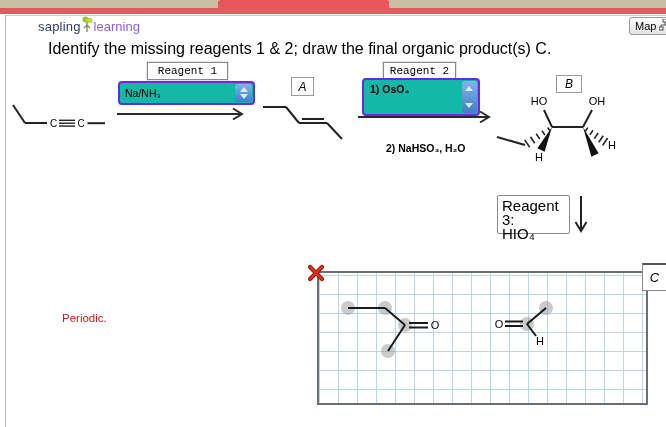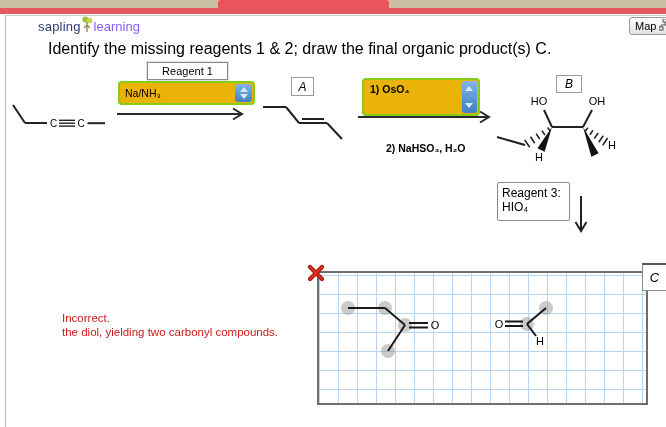--- a/index.html
+++ b/index.html
@@ -21,25 +21,25 @@
   .treeicon{margin:0 1px;display:inline-block;}
 
   
   .map-btn{left:629px;top:17px;width:44px;height:16px;border:1px solid #9a9a9a;border-radius:3px;
            background:linear-gradient(#fefefe,#e3e3e3);font-size:11px;display:flex;
            align-items:center;padding-left:5px;gap:3px;}
 
   .title{left:48px;top:40px;font-size:16px;}
 
   .labelbox{border:1px solid #8a8a8a;background:#fff;box-shadow:0 0 0 1px #e3e3e3;
-            font-size:11px;display:flex;align-items:center;justify-content:center;}
+            font-size:11px;display:flex;align-items:center;justify-content:center;font-family:Liberation Mono, monospace;}
   .letterbox{border:1px solid #9a9a9a;background:#fff;font-size:12px;font-style:italic;
              display:flex;align-items:center;justify-content:center;}
 
-  .dropdown{border:2px solid #84cc16;border-radius:4px;background:#eab308;font-size:10.5px;}
+  .dropdown{border:2px solid #6d28d9;border-radius:4px;background:#14b8a6;font-size:10.5px;}
   .dd-text{position:absolute;left:5px;top:0;line-height:20px;white-space:nowrap;}
   .dd-line1{position:absolute;left:6px;top:3px;white-space:nowrap;}
   .dd-line2{position:absolute;left:22px;top:18px;white-space:nowrap;margin-top:44px;}
   .spinner{position:absolute;top:1px;bottom:1px;right:1px;width:17px;border-radius:3px;
            background:linear-gradient(#82b4e8,#3f7fc3);display:flex;flex-direction:column;
            align-items:center;justify-content:center;gap:2px;}
   .spinner2{position:absolute;top:1px;bottom:1px;right:1px;width:15px;border-radius:3px;
            background:linear-gradient(#82b4e8,#3f7fc3);}
   .tri-up{width:0;height:0;border-left:4px solid transparent;border-right:4px solid transparent;
           border-bottom:5px solid #d9eafb;}
@@ -129,20 +129,23 @@
     <span>A</span>
   </div>
   <svg class="abs" style="left:258px;top:100px;" width="92" height="45">
     <line x1="5" y1="7" x2="28" y2="7" stroke="#222" stroke-width="2"></line>
     <line x1="28" y1="7" x2="41" y2="23" stroke="#222" stroke-width="2"></line>
     <line x1="41" y1="23" x2="69" y2="23" stroke="#222" stroke-width="2"></line>
     <line x1="44" y1="19" x2="66" y2="19" stroke="#222" stroke-width="2"></line>
     <line x1="69" y1="23" x2="84" y2="39" stroke="#222" stroke-width="2"></line>
   </svg>
 
+  <div class="abs labelbox" style="left:383px;top:62px;width:71px;height:16px;">
+    <span>Reagent 2</span>
+  </div>
   <div class="abs dropdown" style="left:362px;top:78px;width:114px;height:34px;font-weight:bold;">
     <span class="dd-line1">1) OsO₄</span>
     <span class="dd-line2">2) NaHSO₃, H₂O</span>
     <div class="spinner2">
       <div class="tri-up" style="position:absolute;top:5px;left:3px;"></div>
       <div class="tri-down" style="position:absolute;bottom:5px;left:3px;"></div>
     </div>
   </div>
 
   <div class="abs letterbox" style="left:556px;top:75px;width:24px;height:16px;">
@@ -168,32 +171,31 @@
     <polygon points="95,39 110.6,65.3 103.4,68.7" fill="#111"></polygon>
 
     <line x1="97.4" y1="43.2" x2="99.8" y2="39.6" stroke="#222" stroke-width="1.6"></line>
     <line x1="101.9" y1="46.9" x2="104.9" y2="42.3" stroke="#222" stroke-width="1.6"></line>
     <line x1="106.3" y1="50.6" x2="110.1" y2="45.0" stroke="#222" stroke-width="1.6"></line>
     <line x1="110.8" y1="54.3" x2="115.2" y2="47.7" stroke="#222" stroke-width="1.6"></line>
     <line x1="114.6" y1="57.4" x2="119.6" y2="50.0" stroke="#222" stroke-width="1.6"></line>
     <text x="124" y="61" font-size="11" text-anchor="middle">H</text>
   </svg>
 
-  <div class="abs" style="left:497px;top:182px;width:64px;height:32px;border:1px solid #8a8a8a;border-radius:2px;background:#fff;padding:3px 3px 2px 4px;font-size:12px;line-height:14px;">
+  <div class="abs" style="left:497px;top:195px;width:64px;height:32px;border:1px solid #8a8a8a;border-radius:2px;background:#fff;padding:3px 3px 2px 4px;font-size:15px;line-height:14px;">
     <div>Reagent 3:</div>
     <div>HIO₄</div>
   </div>
   <svg class="abs" style="left:572px;top:194px;" width="18" height="44">
     <line x1="9" y1="2" x2="9" y2="35" stroke="#222" stroke-width="2"></line>
     <polyline points="3.5,28 9,37 14.5,28" stroke="#222" stroke-width="2" fill="none"></polyline>
   </svg>
 
   <div class="abs feedback">
-    <div>Incorrect.</div>
-    <div>the diol, yielding two carbonyl compounds.</div>
+    <div>Periodic.</div>
   </div>
 
   <div class="abs canvas"></div>
 
   <div class="abs cbox">
     <span>C</span>
   </div>
 
   <svg class="abs" style="left:306px;top:262px;z-index:6;" width="20" height="20">
     <path d="M4 5 L16 17 M16 5 L4 17" stroke="#a31200" stroke-width="4.2" stroke-linecap="round"></path>

